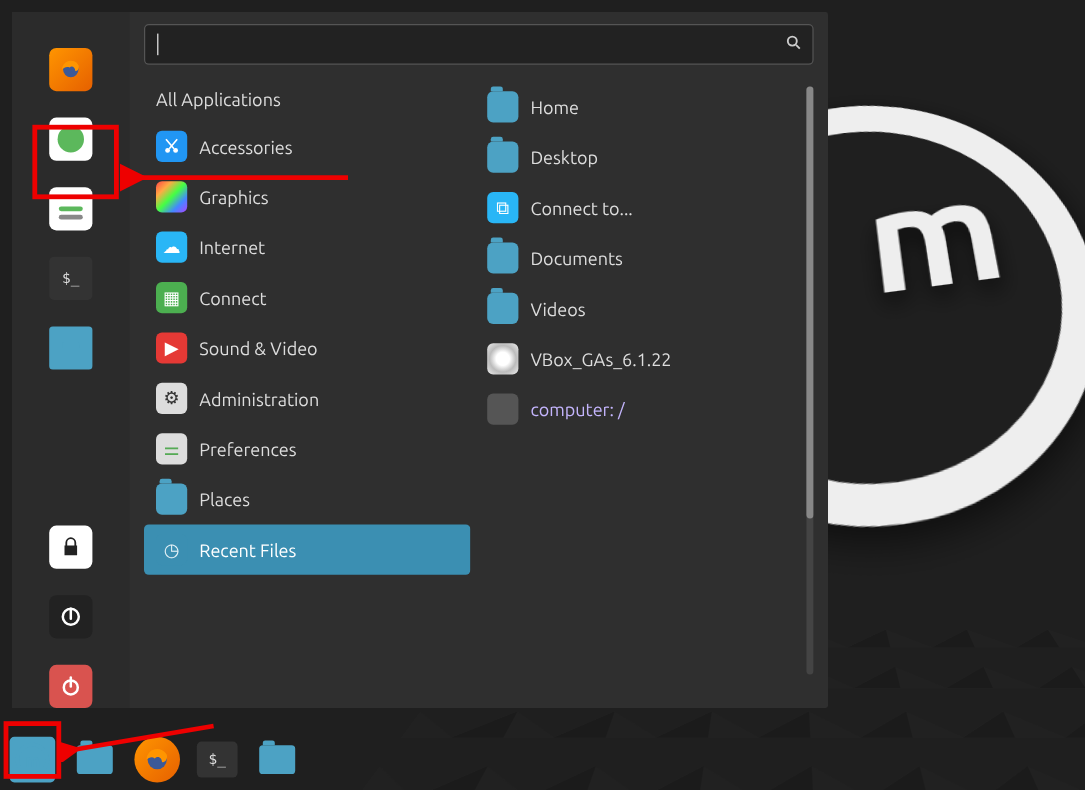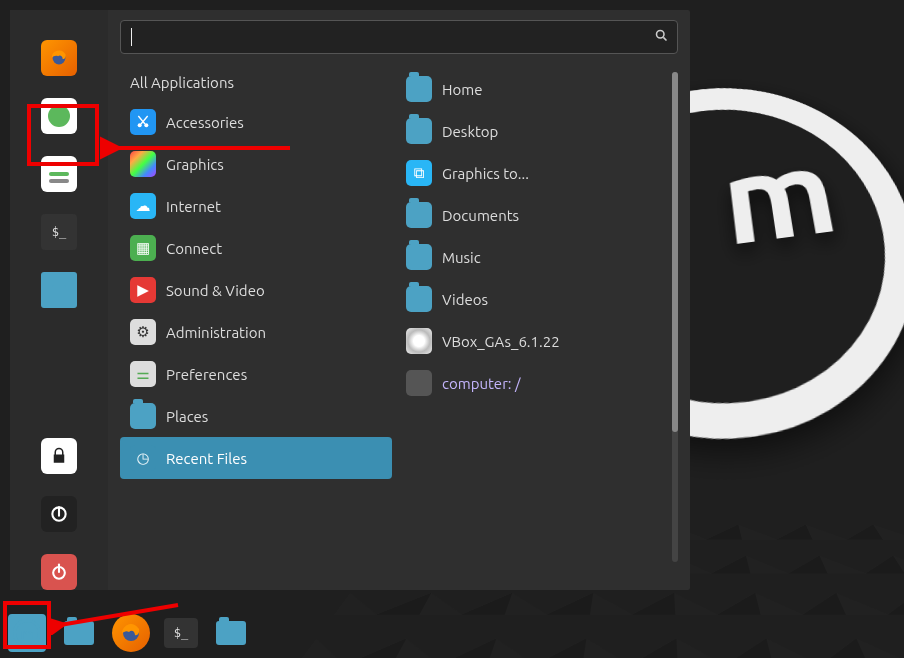--- a/index.html
+++ b/index.html
@@ -266,29 +266,25 @@
         <div class="item">
             <div class="ic folder"></div>
             <span class="lbl">Home</span>
           </div>
         <div class="item">
             <div class="ic folder"></div>
             <span class="lbl">Desktop</span>
           </div>
         <div class="item">
             <div class="ic nm">⧉</div>
-            <span class="lbl">Graphics to...</span>
+            <span class="lbl">Connect to...</span>
           </div>
         <div class="item">
             <div class="ic folder"></div>
             <span class="lbl">Documents</span>
-          </div>
-        <div class="item">
-            <div class="ic folder"></div>
-            <span class="lbl">Music</span>
           </div>
         <div class="item">
             <div class="ic folder"></div>
             <span class="lbl">Videos</span>
           </div>
         <div class="item">
             <div class="ic disc"></div>
             <span class="lbl">VBox_GAs_6.1.22</span>
           </div>
         <div class="item dim">

